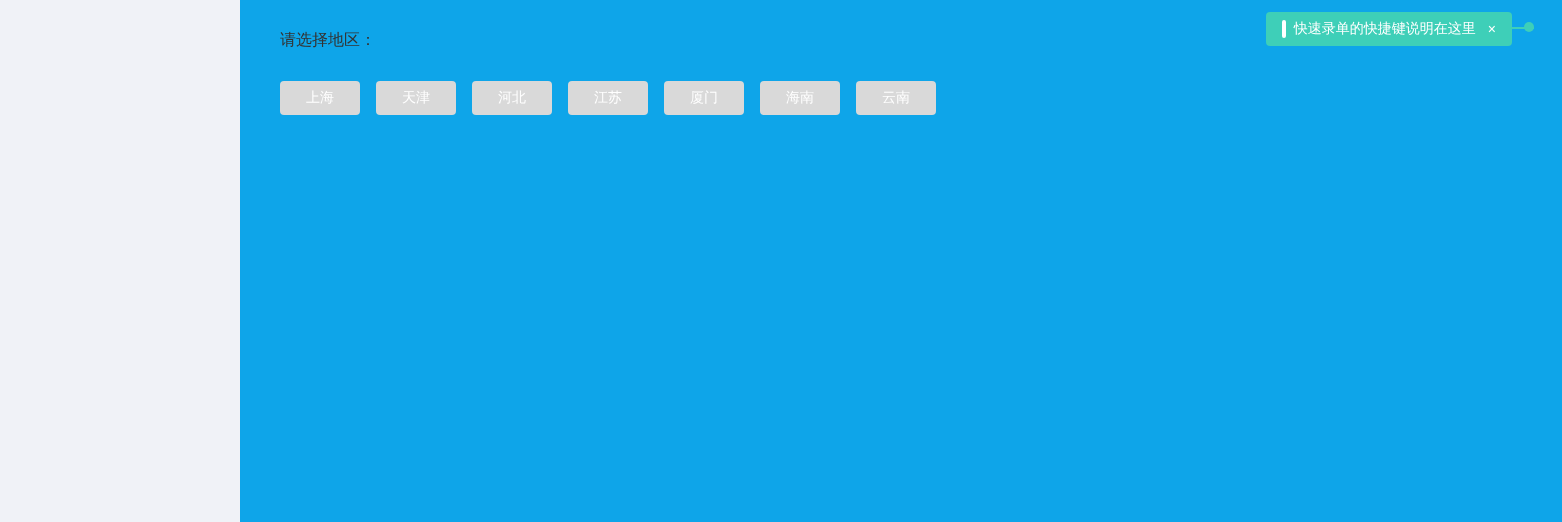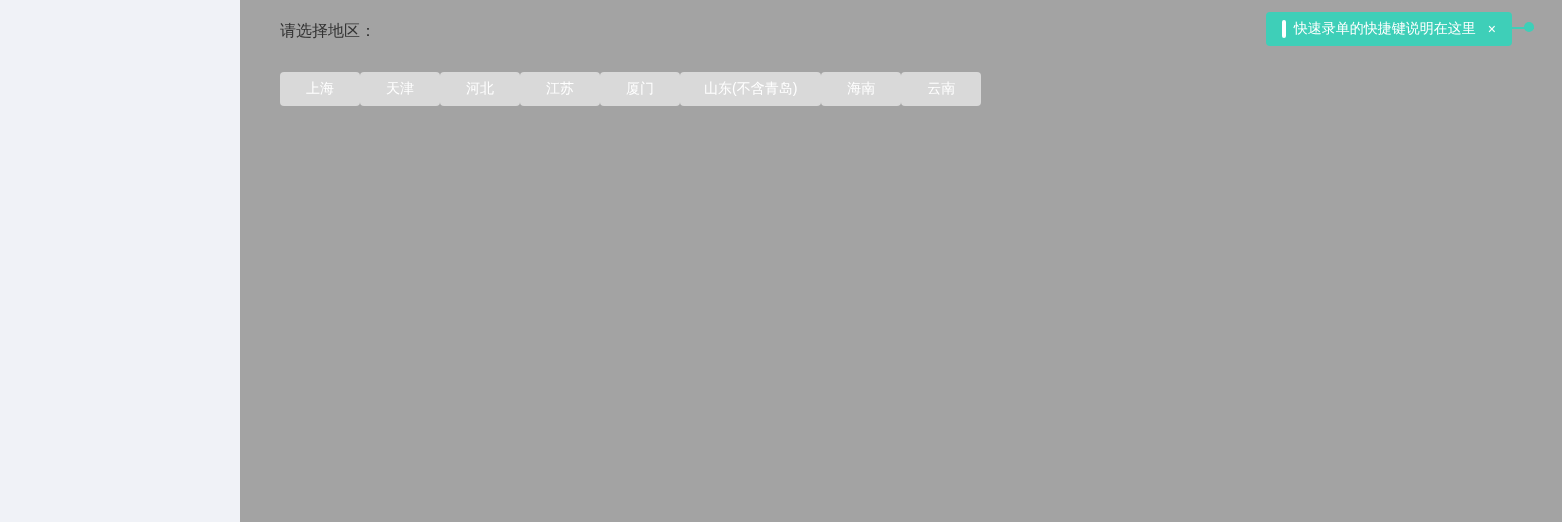--- a/index.html
+++ b/index.html
@@ -25,34 +25,35 @@
       height: 522px;
       background: #f0f2f7;
     }
 
     .main-content {
       position: absolute;
       left: 240px;
       top: 0;
       right: 0;
       bottom: 0;
-      background: #a3a3a3;
-      padding: 21px 40px;
+      background: #0ea5e9;
+      padding: 30px 40px;
     }
 
     .page-title {
       font-size: 16px;
       color: #333333;
       font-weight: normal;
       margin-bottom: 30px;
     }
 
     .region-buttons {
       display: flex;
       flex-wrap: wrap;
+      gap: 16px;
     }
 
     .region-btn {
       background: #d9d9d9;
       border: none;
       border-radius: 4px;
       padding: 8px 24px;
       font-size: 14px;
       color: #ffffff;
       cursor: pointer;
@@ -118,21 +119,20 @@
 
 <div class="main-content">
   <div class="page-title">请选择地区：</div>
   <div class="region-buttons">
 
   <button class="region-btn">上海</button>
       <button class="region-btn">天津</button>
       <button class="region-btn">河北</button>
       <button class="region-btn">江苏</button>
       <button class="region-btn">厦门</button>
-      <button class="region-btn">山东(不含青岛)</button>
       <button class="region-btn">海南</button>
       <button class="region-btn">云南</button>
     </div>
 </div>
 
 <div class="tooltip-banner">
   <span class="bar"></span>
   <span>快速录单的快捷键说明在这里</span>
   <span class="close-x">×</span>
 </div>

